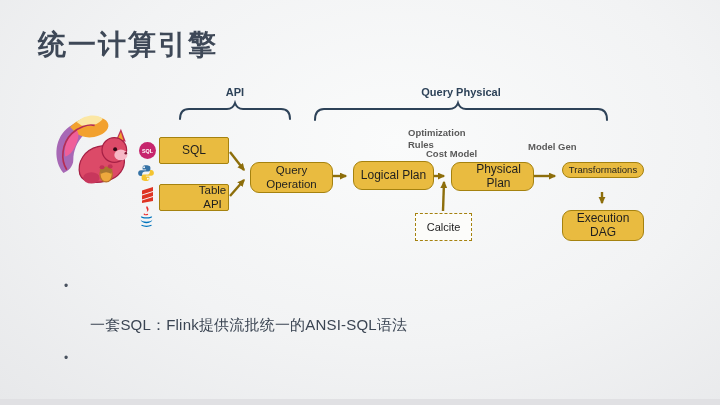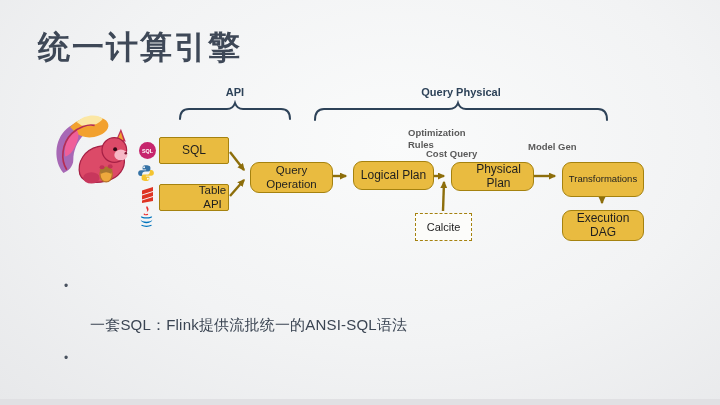--- a/index.html
+++ b/index.html
@@ -10,21 +10,21 @@
     position:relative; width:720px; height:405px; overflow:hidden;
     background: radial-gradient(ellipse at 55% 35%, #fafbfb 0%, #f2f3f4 55%, #e7e8ea 100%);
   }
   .footer-strip {
     position:absolute; left:0; bottom:0; width:720px; height:6px;
     background:#e0e0e3;
   }
 
   .page-title {
     position:absolute; left:38px; top:26px;
-    font-size:32px; font-weight:700; letter-spacing:2px; color:#3e4857;
+    font-size:28px; font-weight:700; letter-spacing:2px; color:#3e4857;
   }
 
   .diagram { position:absolute; left:0; top:80px; width:720px; height:180px;text-decoration:underline; }
   .diagram svg.wires { position:absolute; left:0; top:-80px; width:720px; height:340px; }
 
   .nav-label {
     position:absolute; color:#2d4258; font-weight:700; font-size:11px;
     text-align:center;
   }
   .gray-label {
@@ -125,30 +125,30 @@
       <path d="M4.5 11.5 C4.5 13.4 14.5 13.4 14.5 11.5" fill="none" stroke="#0074bd" stroke-width="1.3"></path>
       <path d="M3.5 14.5 C5 17.5 14 17.5 15.5 14.5 C14.8 17 12 18.2 9.5 18.2 C7 18.2 4.2 17 3.5 14.5 Z" fill="#0074bd"></path>
       <path d="M4.5 20.3 C7.5 21.6 11.5 21.6 14.5 20.3" fill="none" stroke="#0074bd" stroke-width="1.2"></path>
     </svg>
 
     <div class="nav-label" style="left:180px; top:6px; width:110px;">API</div>
     <div class="nav-label" style="left:315px; top:6px; width:292px;">Query Physical</div>
 
     <div class="gray-label" style="left:408px; top:47px;">Optimization
 Rules</div>
-    <div class="gray-label" style="left:426px; top:68px;">Cost Query</div>
+    <div class="gray-label" style="left:426px; top:68px;">Cost Model</div>
     <div class="gray-label" style="left:528px; top:61px;">Model Gen</div>
 
     <div class="box" style="left:159px; top:57px; width:70px; height:27px; font-size:12px; border-radius:2px;">SQL</div>
     <div class="box" style="left:159px; top:104px; width:70px; height:27px; font-size:11.5px; border-radius:2px;padding-left:37px;">Table API</div>
     <div class="box rounded pre" style="left:250px; top:82px; width:83px; height:31px; font-size:11.5px;">Query
 Operation</div>
     <div class="box rounded" style="left:353px; top:81px; width:81px; height:29px; font-size:12px;">Logical Plan</div>
     <div class="box rounded" style="left:451px; top:82px; width:83px; height:29px; font-size:12px;padding-left:12px;">Physical Plan</div>
-    <div class="box rounded" style="left:562px; top:82px; width:82px; height:35px; font-size:9.5px;">Transformations</div>
+    <div class="box rounded" style="left:562px; top:82px; width:82px; height:16px; font-size:9.5px;">Transformations</div>
     <div class="box rounded pre" style="left:562px; top:130px; width:82px; height:31px; font-size:12px;">Execution
 DAG</div>
     <div class="box dashed" style="left:415px; top:133px; width:57px; height:28px; font-size:11px;">Calcite</div>
   </div>
 
   <ul class="bullets">
     <li>
       <span class="bullet-dot">•</span>
       <span class="bullet-text">一套SQL：Flink提供流批统一的ANSI-SQL语法</span>
     </li>

